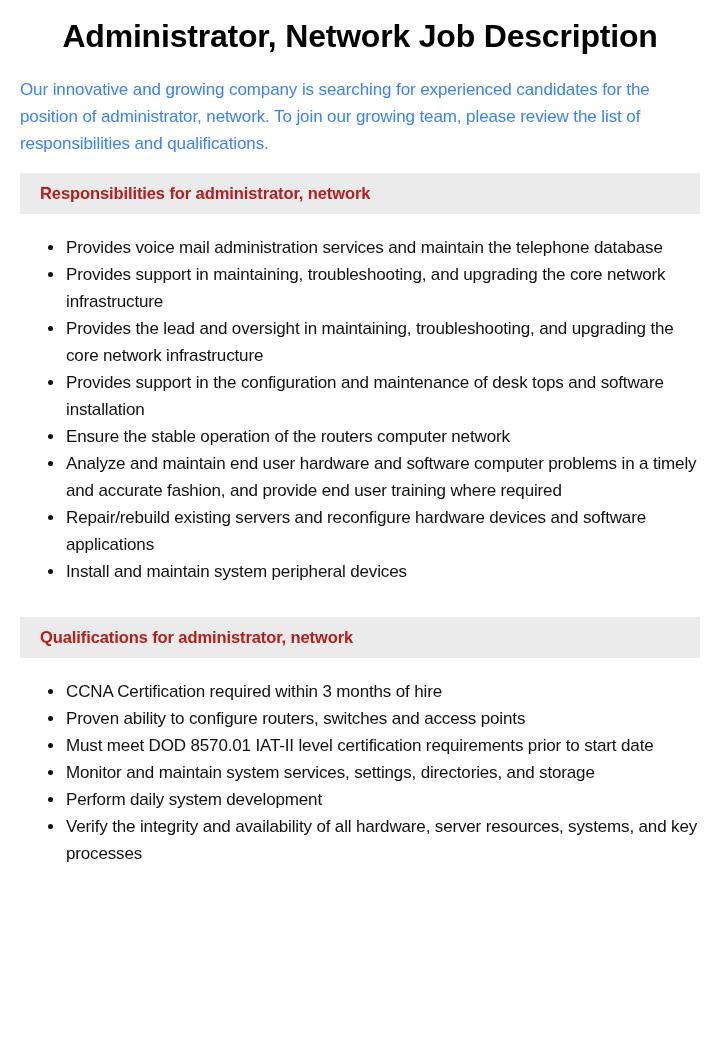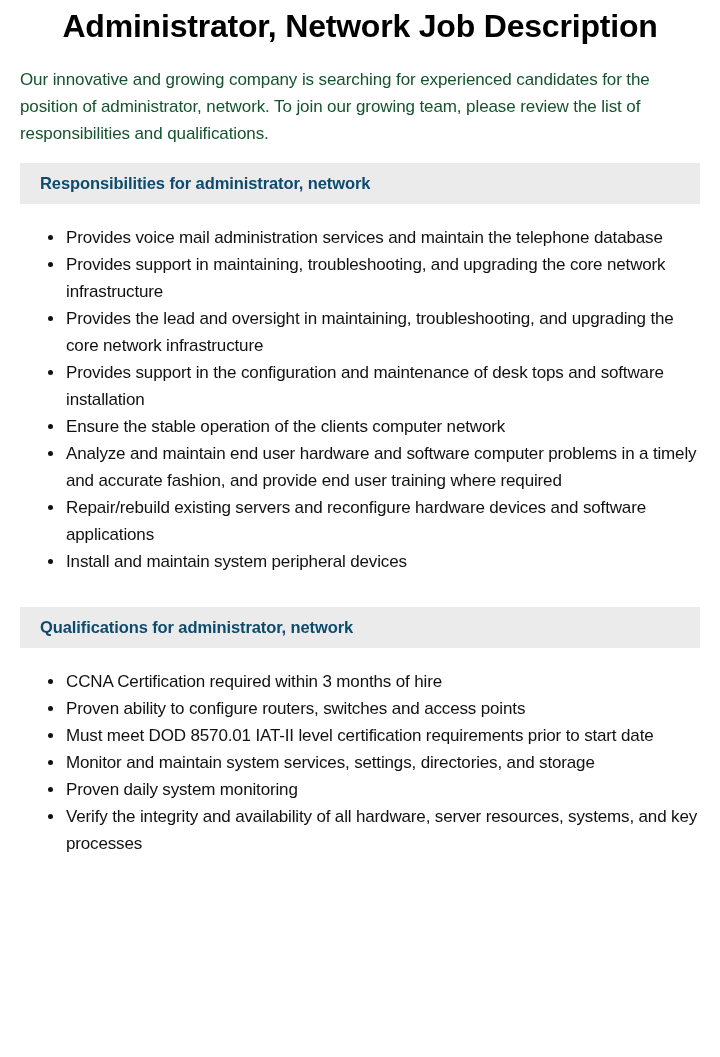--- a/index.html
+++ b/index.html
@@ -13,46 +13,46 @@
       overflow: hidden;
       font-family: "Liberation Sans", "DejaVu Sans", sans-serif;
       color: #111111;
     }
     .page {
       padding: 0 20px 0 20px;
       position: relative;
     }
     h1.title {
       margin: 0;
-      padding-top: 6px;
+      padding-top: 16px;
       height: 42px;
       line-height: 40px;
       font-size: 32px;
       font-weight: bold;
       text-align: center;
       color: #000000;
       letter-spacing: -0.2px;
       white-space: nowrap;
     }
     p.intro {
       margin: 18px 0 0 0;
       font-size: 17px;
       line-height: 27px;
-      color: #14532d;
+      color: #3b82f6;
       letter-spacing: -0.1px;
     }
     .section-header {
       margin-top: 16px;
       background: #ebebeb;
       height: 41px;
       line-height: 41px;
       padding-left: 20px;
       font-size: 16.5px;
       font-weight: bold;
-      color: #0c4a6e;
+      color: #b91c1c;
       letter-spacing: -0.1px;
       white-space: nowrap;
     }
     ul.items {
       margin: 20px 0 0 0;
       padding: 0 0 0 40px;
       list-style: none;
     }
     ul.items li {
       position: relative;
@@ -84,29 +84,29 @@
 
   <p class="intro">Our innovative and growing company is searching for experienced candidates for the position of administrator, network. To join our growing team, please review the list of responsibilities and qualifications.</p>
 
   <div class="section-header">Responsibilities for administrator, network</div>
 
   <ul class="items">
     <li>Provides voice mail administration services and maintain the telephone database</li>
     <li>Provides support in maintaining, troubleshooting, and upgrading the core network infrastructure</li>
     <li>Provides the lead and oversight in maintaining, troubleshooting, and upgrading the core network infrastructure</li>
     <li>Provides support in the configuration and maintenance of desk tops and software installation</li>
-    <li>Ensure the stable operation of the clients computer network</li>
+    <li>Ensure the stable operation of the routers computer network</li>
     <li>Analyze and maintain end user hardware and software computer problems in a timely and accurate fashion, and provide end user training where required</li>
     <li>Repair/rebuild existing servers and reconfigure hardware devices and software applications</li>
     <li>Install and maintain system peripheral devices</li>
   </ul>
 
   <div class="section-header qual">Qualifications for administrator, network</div>
 
   <ul class="items">
     <li>CCNA Certification required within 3 months of hire</li>
     <li>Proven ability to configure routers, switches and access points</li>
     <li>Must meet DOD 8570.01 IAT-II level certification requirements prior to start date</li>
     <li>Monitor and maintain system services, settings, directories, and storage</li>
-    <li>Proven daily system monitoring</li>
+    <li>Perform daily system development</li>
     <li>Verify the integrity and availability of all hardware, server resources, systems, and key processes</li>
   </ul>
 </div>
 
 </body></html>

